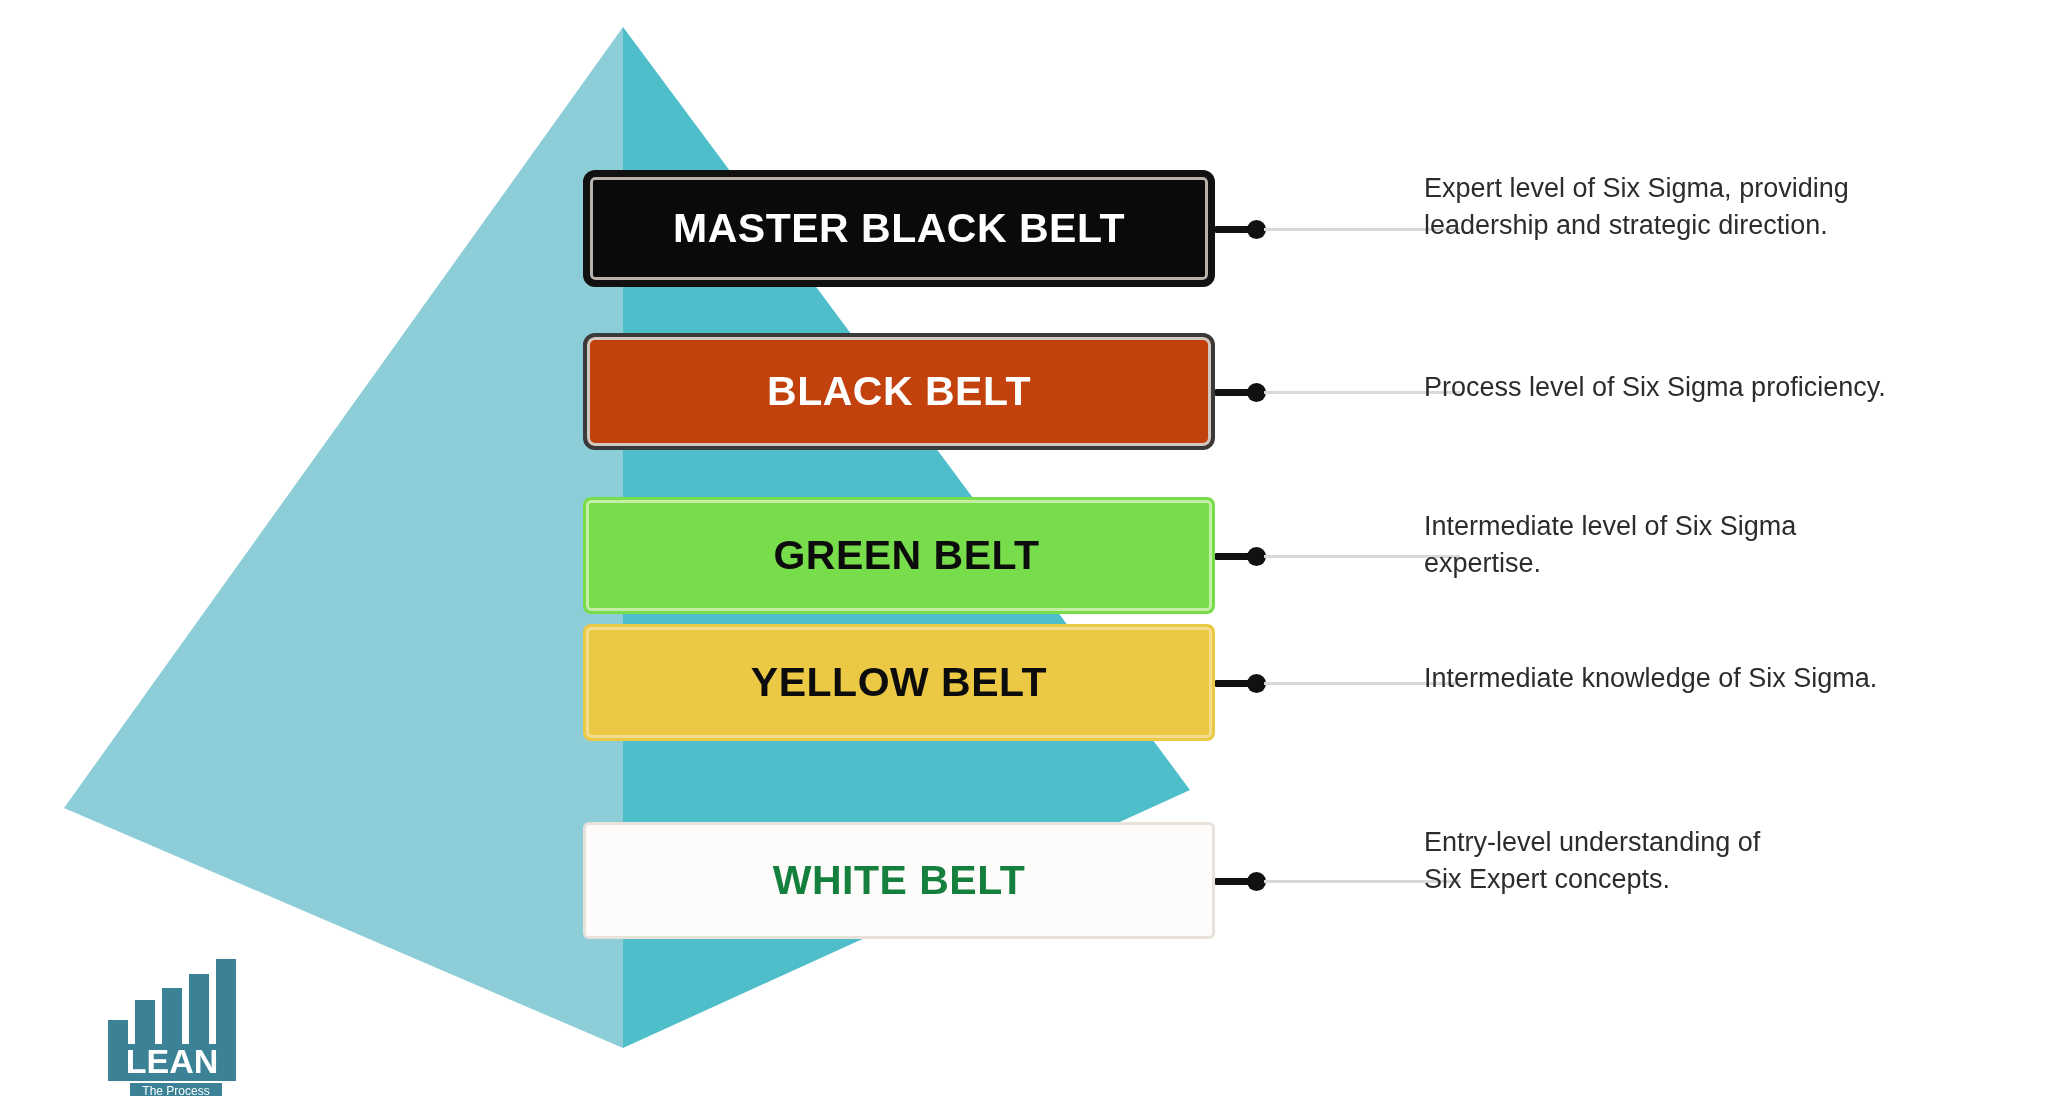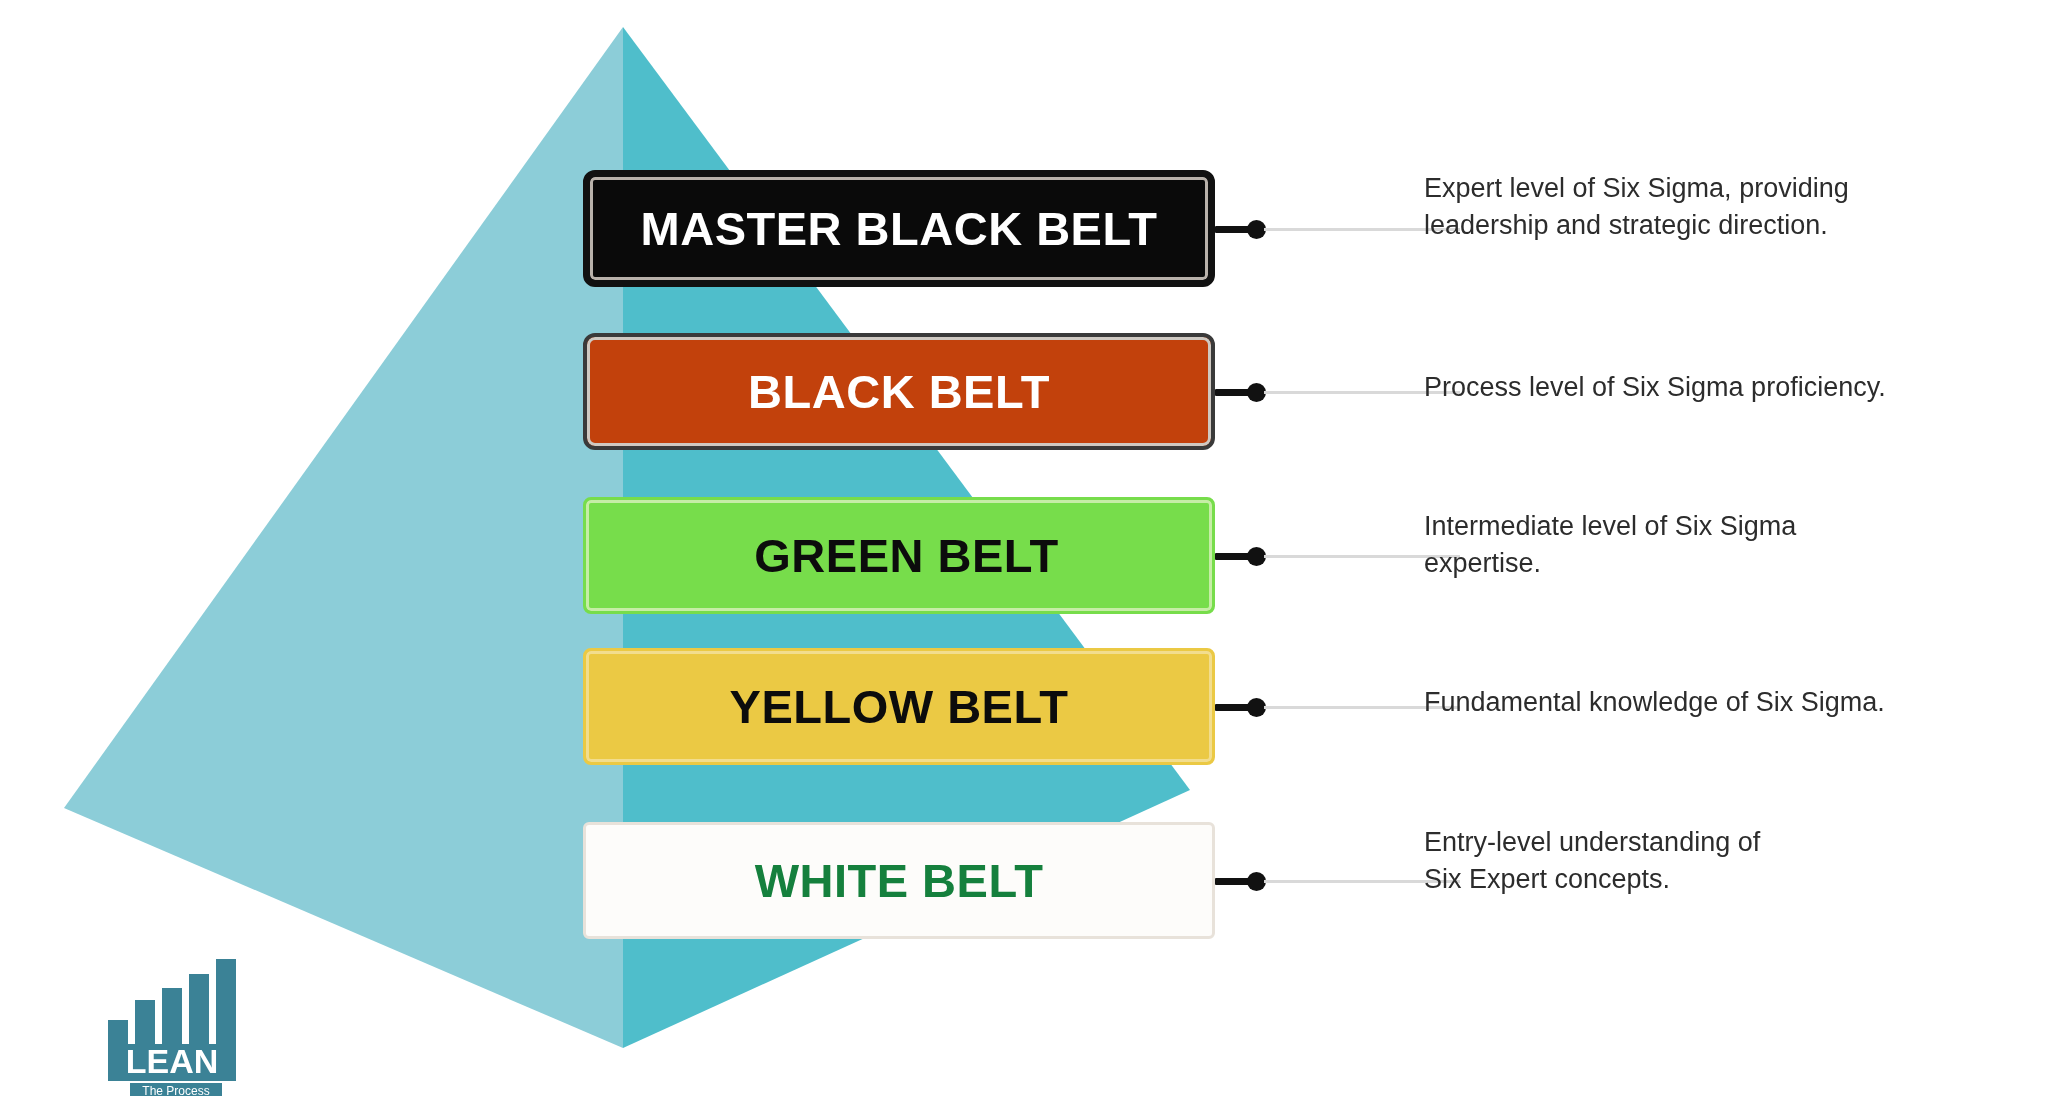--- a/index.html
+++ b/index.html
@@ -16,21 +16,21 @@
 
   
   .belt-row { position:absolute; left:0; width:2048px; height:120px; }
 
   .belt-box {
     position:absolute; left:583px; width:632px; height:117px;
     border-radius:6px;
     display:flex; align-items:center; justify-content:center;
   }
   .belt-label {
-    font-weight:bold; font-size:47px; letter-spacing:0.5px;
+    font-weight:bold; font-size:41px; letter-spacing:0.5px;
     white-space:nowrap; line-height:1;
   }
 
   
   .box-mbb {
     background:#0a0a0a;
     border:7px solid #111111;
     box-shadow: inset 0 0 0 3px #b9b2ab;
     border-radius:12px;
   }
@@ -133,30 +133,30 @@
     </div>
     <div class="connector" style="left:1215px; top:39px;">
       <span class="conn-stub"></span>
       <span class="conn-dot"></span>
       <span class="conn-line" style="width:196px;"></span>
     </div>
     <div class="desc" style="left:1424px; top:11px; width:560px;">Intermediate level of Six Sigma
 expertise.</div>
   </div>
 
-  <div class="belt-row" style="top:648px;">
+  <div class="belt-row" style="top:624px;">
     <div class="belt-box box-yb" style="top:0;">
       <span class="belt-label">YELLOW BELT</span>
     </div>
     <div class="connector" style="left:1215px; top:39px;">
       <span class="conn-stub"></span>
       <span class="conn-dot"></span>
       <span class="conn-line" style="width:196px;"></span>
     </div>
-    <div class="desc" style="left:1424px; top:36px; width:620px;">Fundamental knowledge of Six Sigma.</div>
+    <div class="desc" style="left:1424px; top:36px; width:620px;">Intermediate knowledge of Six Sigma.</div>
   </div>
 
   <div class="belt-row" style="top:822px;">
     <div class="belt-box box-wb" style="top:0;">
       <span class="belt-label">WHITE BELT</span>
     </div>
     <div class="connector" style="left:1215px; top:39px;">
       <span class="conn-stub"></span>
       <span class="conn-dot"></span>
       <span class="conn-line" style="width:196px;"></span>

